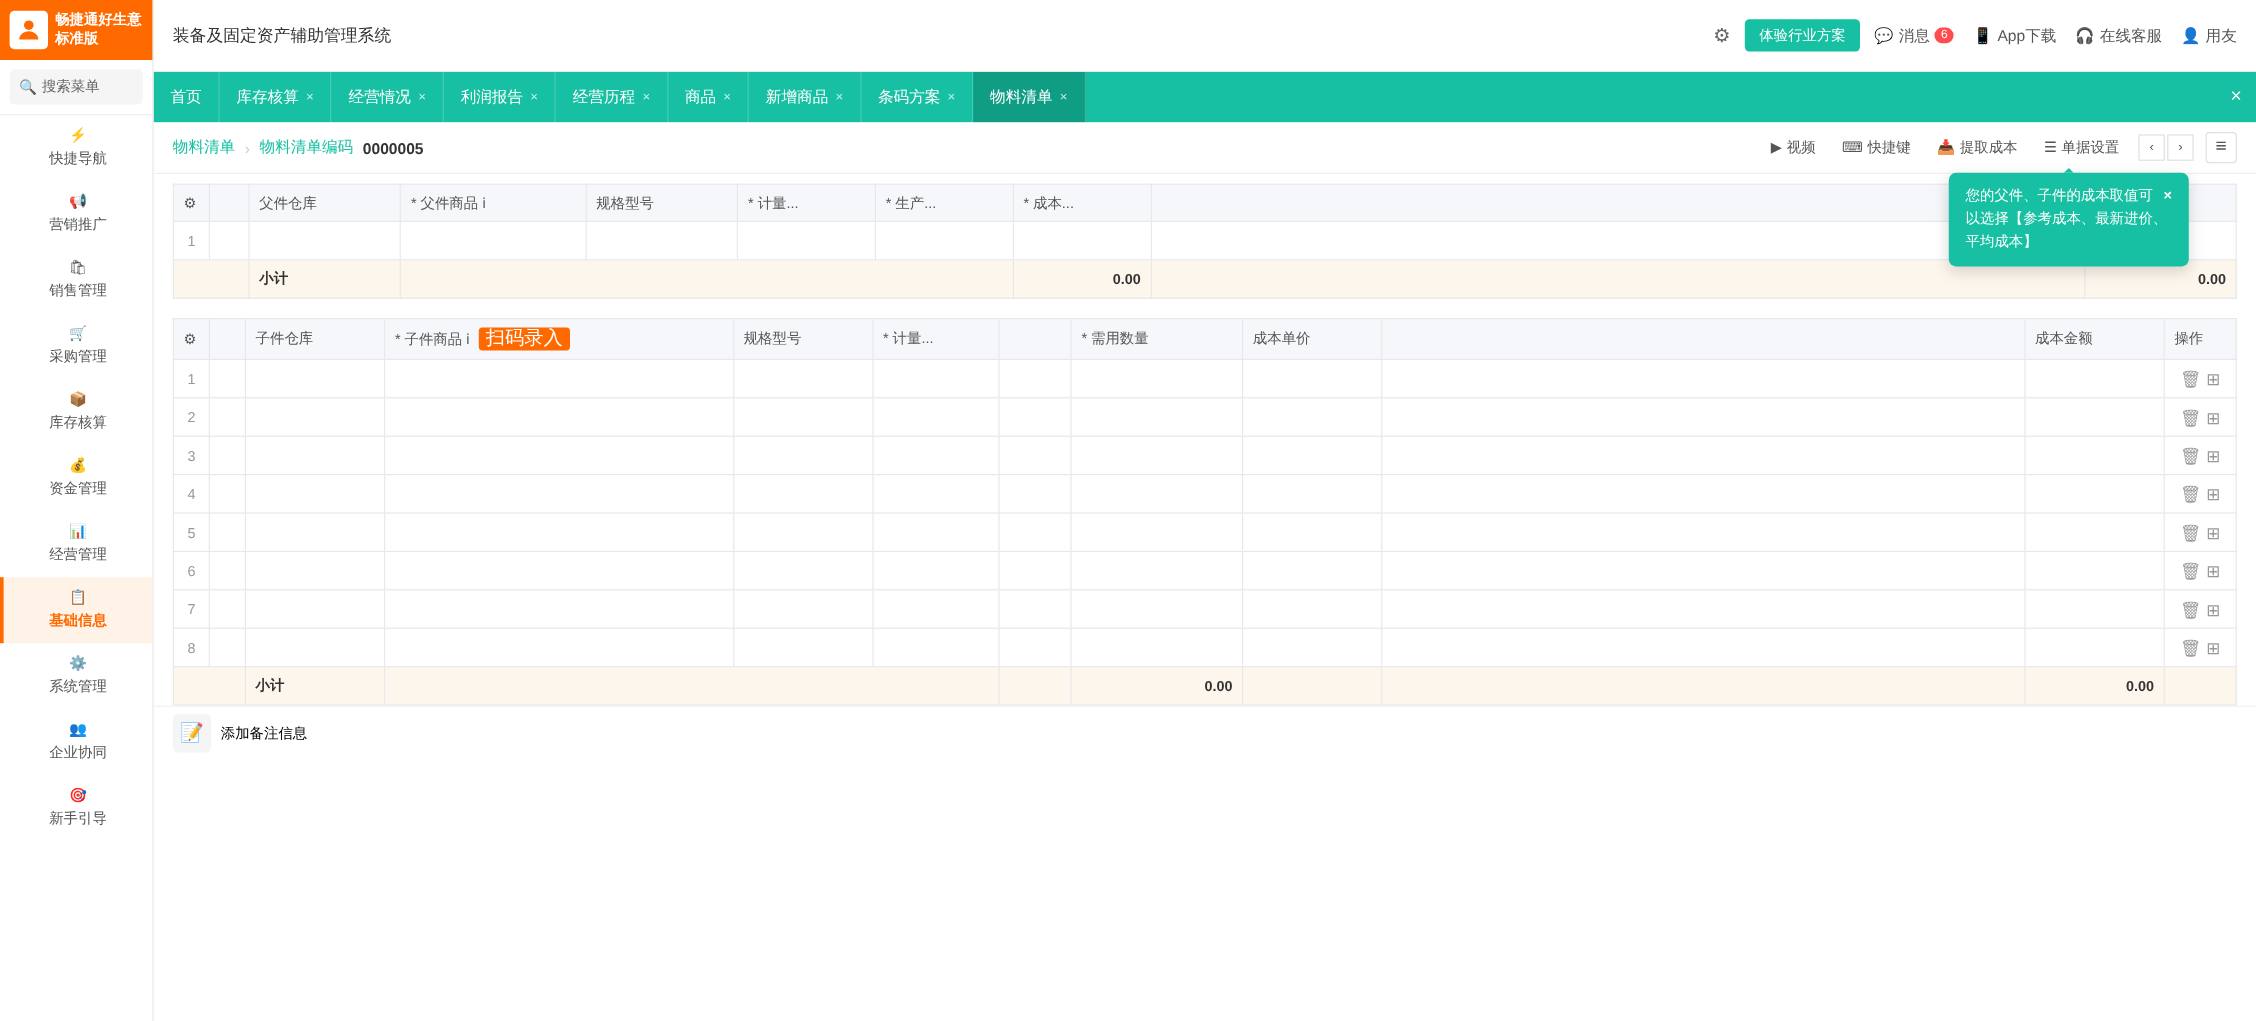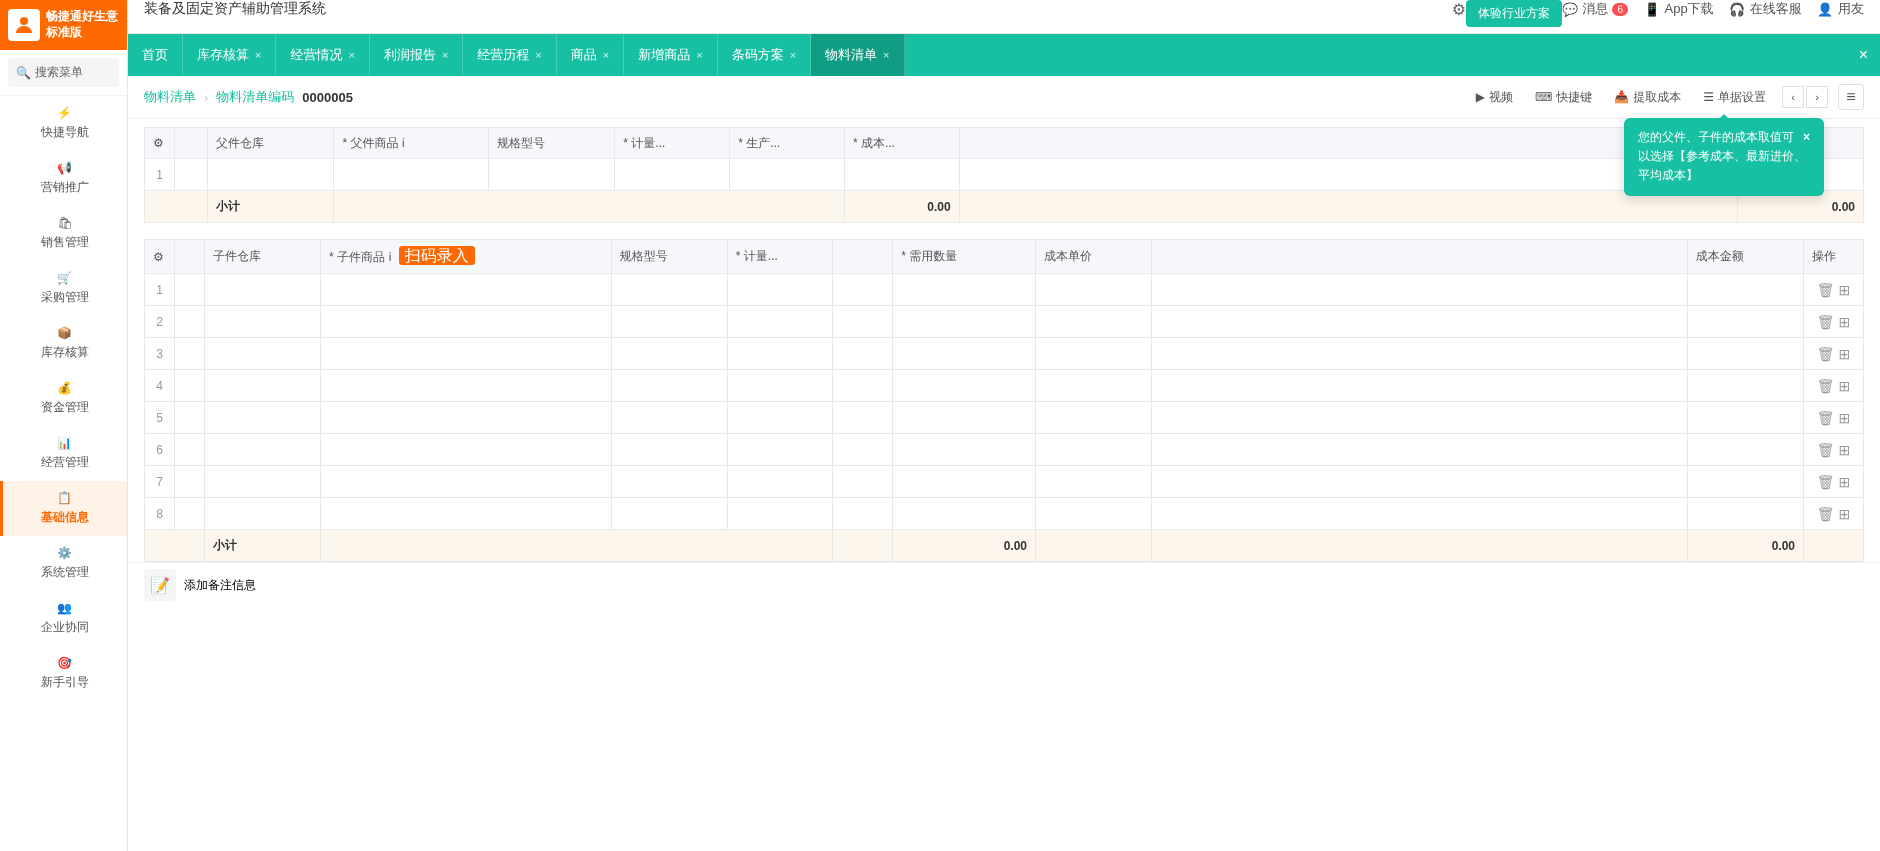--- a/index.html
+++ b/index.html
@@ -69,25 +69,26 @@
     .main-content {
       flex: 1;
       display: flex;
       flex-direction: column;
       overflow: hidden;
     }
 
     
     .top-header {
       background: #fff;
-      height: 34px;
-      display: flex;
-      align-items: flex-start;
+      height: 60px;
+      display: flex;
+      align-items: center;
       padding: 0 16px;
       border-bottom: 1px solid #e8e8e8;
+      gap: 12px;
     }
     .system-title {
       font-size: 14px;
       color: #333;
       flex: 1;
     }
     .header-btn {
       background: #17c0a2;
       color: #fff;
       border: none;

